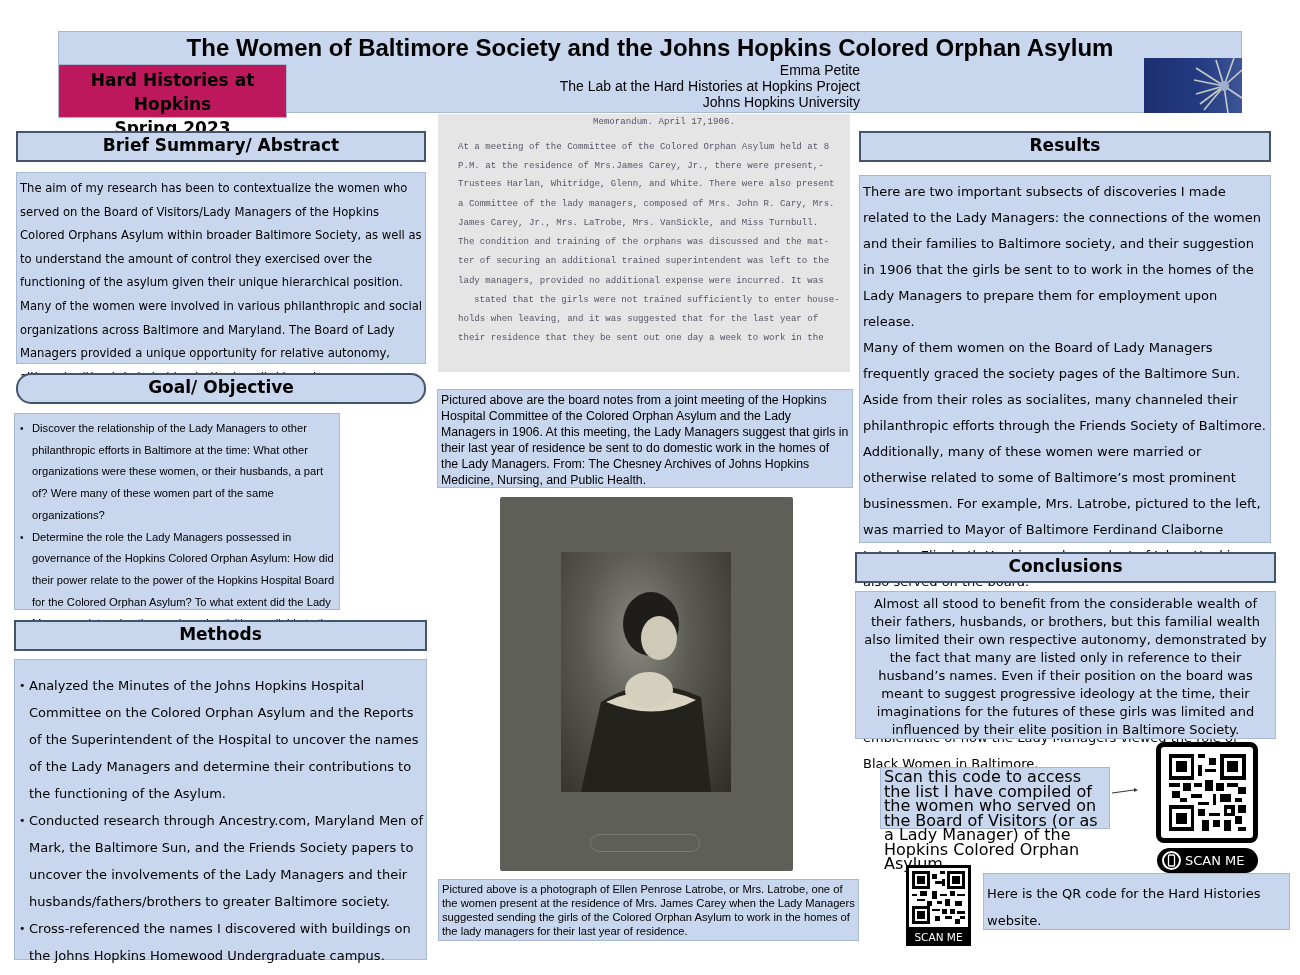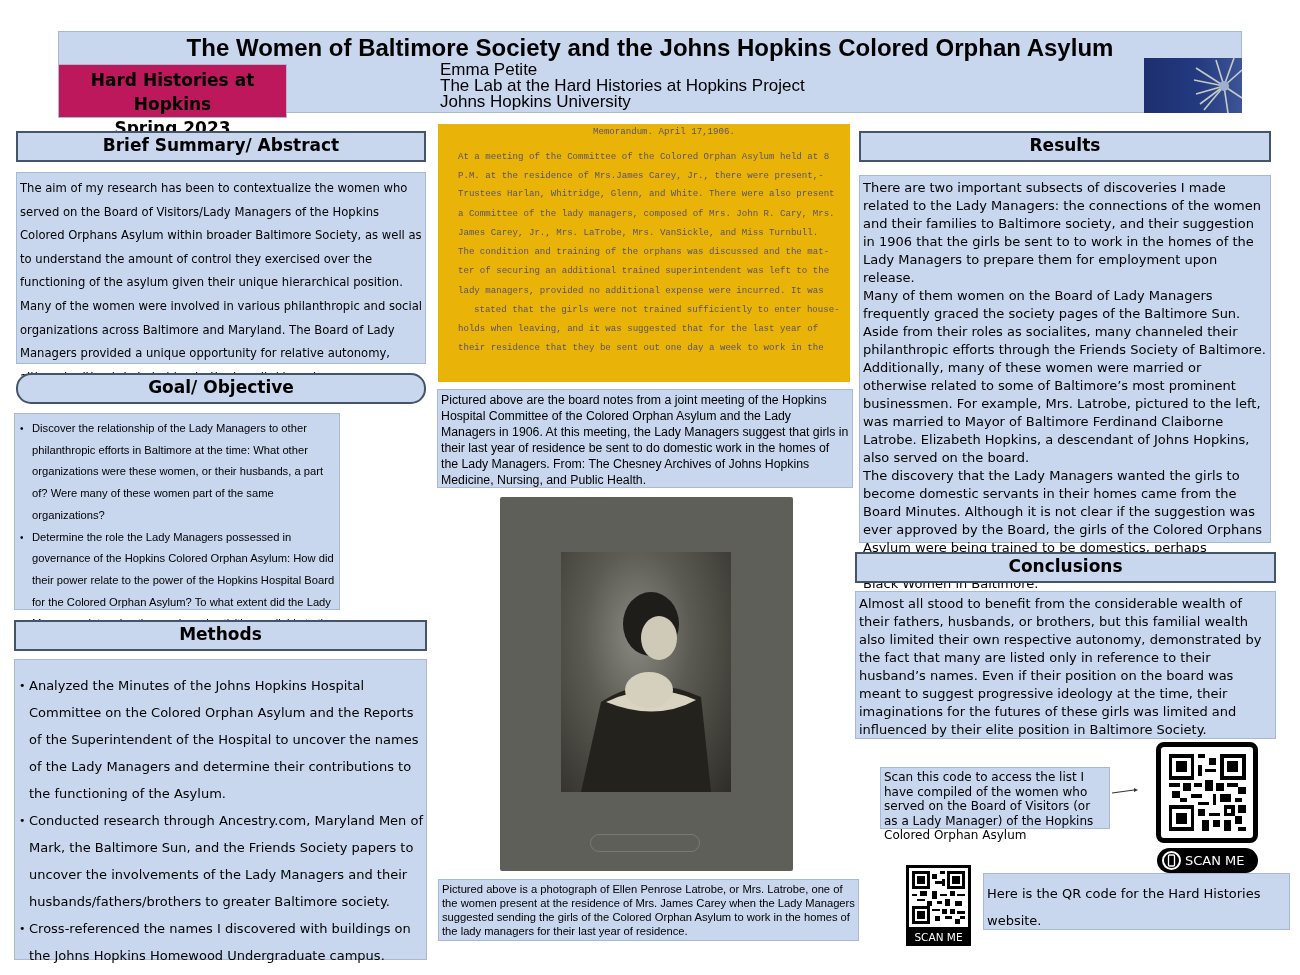--- a/index.html
+++ b/index.html
@@ -9,52 +9,52 @@
   .abs { position: absolute; }
   .panel { background: #c9d7ee; border: 1px solid #a9b9d3; }
   .heading { background: #c9d7ee; border: 2px solid #44546a; text-align: center; font-family: "DejaVu Sans", sans-serif; font-weight: bold; font-size: 17px; line-height: 22px; padding-top: 1px; }
   .calibri { font-family: "DejaVu Sans", sans-serif; }
   .arial { font-family: "Liberation Sans", sans-serif; }
 
   
   #banner { left: 58px; top: 31px; width: 1184px; height: 82px; }
   #title { left: 58px; top: 33px; width: 1184px; text-align: center; font-weight: bold; font-size: 24px; line-height: 30px; }
   #hh-box { left: 58px; top: 64px; width: 229px; height: 54px; background: #be185d; border: 1px solid #a9b9d3; text-align: center; font-family: "DejaVu Sans", sans-serif; font-weight: bold; font-size: 17px; line-height: 24px; padding-top: 3px; }
-  #author-block { left: 440px; top: 62px; width: 420px; text-align: left; font-size: 17px; line-height: 16px; }
+  #author-block { left: 440px; top: 62px; width: 420px; text-align: right; font-size: 14px; line-height: 16px; }
   #logo { left: 1144px; top: 58px; width: 98px; height: 55px; background: linear-gradient(90deg, #1d2f6e 0%, #233a80 55%, #3d5596 100%); overflow: hidden; }
 
   
   #abstract-h { left: 16px; top: 131px; width: 410px; height: 31px; }
   #abstract-p { left: 16px; top: 172px; width: 410px; height: 192px; padding: 4px 3px; font-size: 11.6px; line-height: 23.6px; }
   #goal-h { left: 16px; top: 373px; width: 410px; height: 31px; border-radius: 15px; }
   #goal-p { left: 14px; top: 413px; width: 326px; height: 197px; padding: 4px 3px 0 4px; font-size: 11.2px; line-height: 21.7px; }
   #goal-p ul { list-style: none; }
   #goal-p li { position: relative; padding-left: 13px; }
   #goal-p li::before { content: "\2022"; position: absolute; left: 1px; font-size: 10px; }
   #methods-h { left: 14px; top: 620px; width: 413px; height: 31px; }
   #methods-p { left: 14px; top: 659px; width: 413px; height: 301px; padding: 12px 3px; font-size: 13px; line-height: 27px; }
   #methods-p ul { list-style: none; }
   #methods-p li { position: relative; padding-left: 11px; }
   #methods-p li::before { content: "\2022"; position: absolute; left: 1px; font-size: 11px; }
 
   
-  #memo { left: 438px; top: 124px; width: 412px; height: 258px; background: #eab308; overflow: hidden; font-family: "Liberation Mono", monospace; font-size: 9.1px; color: #595468; }
+  #memo { left: 438px; top: 114px; width: 412px; height: 258px; background: #e5e5e5; overflow: hidden; font-family: "Liberation Mono", monospace; font-size: 9.1px; color: #595468; }
   #memo .line { position: absolute; left: 20px; white-space: nowrap; }
   #caption1 { left: 437px; top: 389px; width: 416px; height: 99px; padding: 2px 3px; font-size: 12.3px; line-height: 16px; }
   #photo { left: 500px; top: 497px; width: 293px; height: 374px; background: #5f5f59; border-radius: 2px; }
   #photo-inner { left: 561px; top: 552px; width: 170px; height: 240px; background: radial-gradient(ellipse at 45% 35%, #8b8a82 0%, #5c5b53 40%, #2e2d28 100%); }
   #photo-stamp { left: 590px; top: 834px; width: 110px; height: 18px; border: 1px solid #8a8a82; border-radius: 10px; opacity: 0.6; }
   #caption2 { left: 438px; top: 879px; width: 421px; height: 62px; padding: 2px 3px; font-size: 11.2px; line-height: 14px; }
 
   
   #results-h { left: 859px; top: 131px; width: 412px; height: 31px; }
-  #results-p { left: 859px; top: 175px; width: 412px; height: 368px; padding: 3px 3px; font-size: 13px; line-height: 18px; }
+  #results-p { left: 859px; top: 175px; width: 412px; height: 368px; padding: 3px 3px; font-size: 13px; line-height: 26px; }
   #concl-h { left: 855px; top: 552px; width: 421px; height: 31px; }
-  #concl-p { left: 855px; top: 591px; width: 421px; height: 148px; padding: 3px 3px; font-size: 13px; line-height: 18px; }
-  #scan-text { left: 880px; top: 767px; width: 230px; height: 62px; padding: 2px 3px; font-size: 12px; line-height: 14.5px; }
+  #concl-p { left: 855px; top: 591px; width: 421px; height: 148px; padding: 3px 3px; font-size: 13px; line-height: 18px; text-align: center; }
+  #scan-text { left: 880px; top: 767px; width: 230px; height: 62px; padding: 2px 3px; font-size: 16px; line-height: 14.5px; }
   #arrow { left: 1112px; top: 786px; width: 26px; height: 10px; }
   #qr1 { left: 1156px; top: 742px; width: 102px; height: 101px; border: 5px solid #000; border-radius: 8px; background: #fff; padding: 7px; }
   #scan-pill { left: 1157px; top: 848px; width: 101px; height: 25px; background: #000; border-radius: 13px; color: #fff; font-family: "DejaVu Sans", sans-serif; font-size: 13px; line-height: 25px; padding-left: 28px; }
   #phone-icon { left: 1162px; top: 851px; width: 19px; height: 19px; border: 2px solid #fff; border-radius: 50%; }
   #qr2 { left: 906px; top: 865px; width: 65px; height: 81px; background: #000; }
   #qr2-inner { left: 909px; top: 868px; width: 59px; height: 59px; background: #fff; padding: 3px; }
   #qr2-label { left: 906px; top: 929px; width: 65px; text-align: center; color: #fff; font-family: "DejaVu Sans", sans-serif; font-size: 10.5px; line-height: 16px; }
   #website-text { left: 983px; top: 873px; width: 307px; height: 57px; padding: 6px 3px; font-size: 13px; line-height: 27px; }
 
   svg { display: block; }

